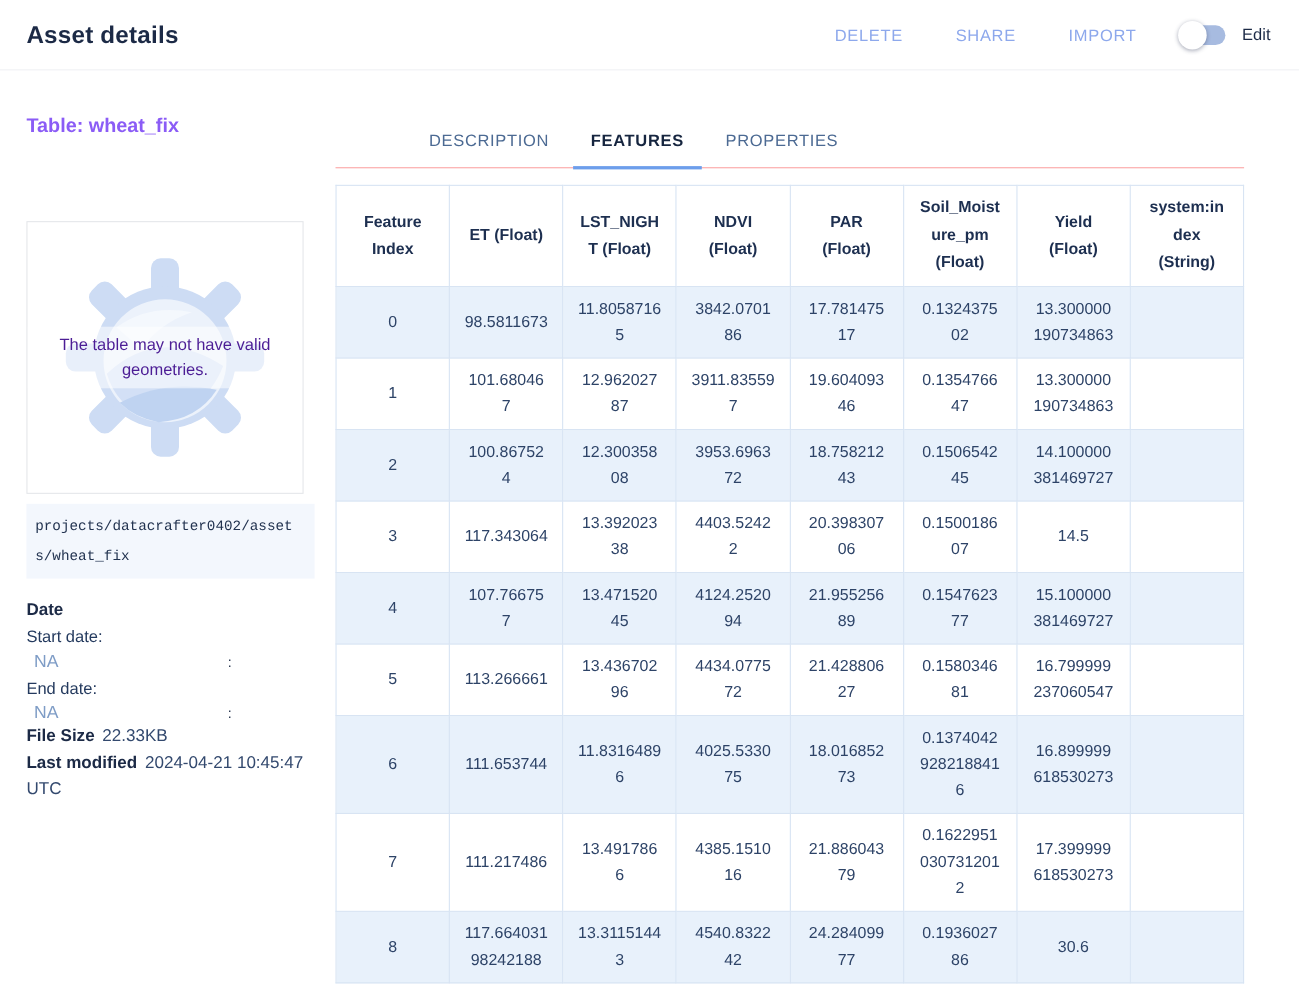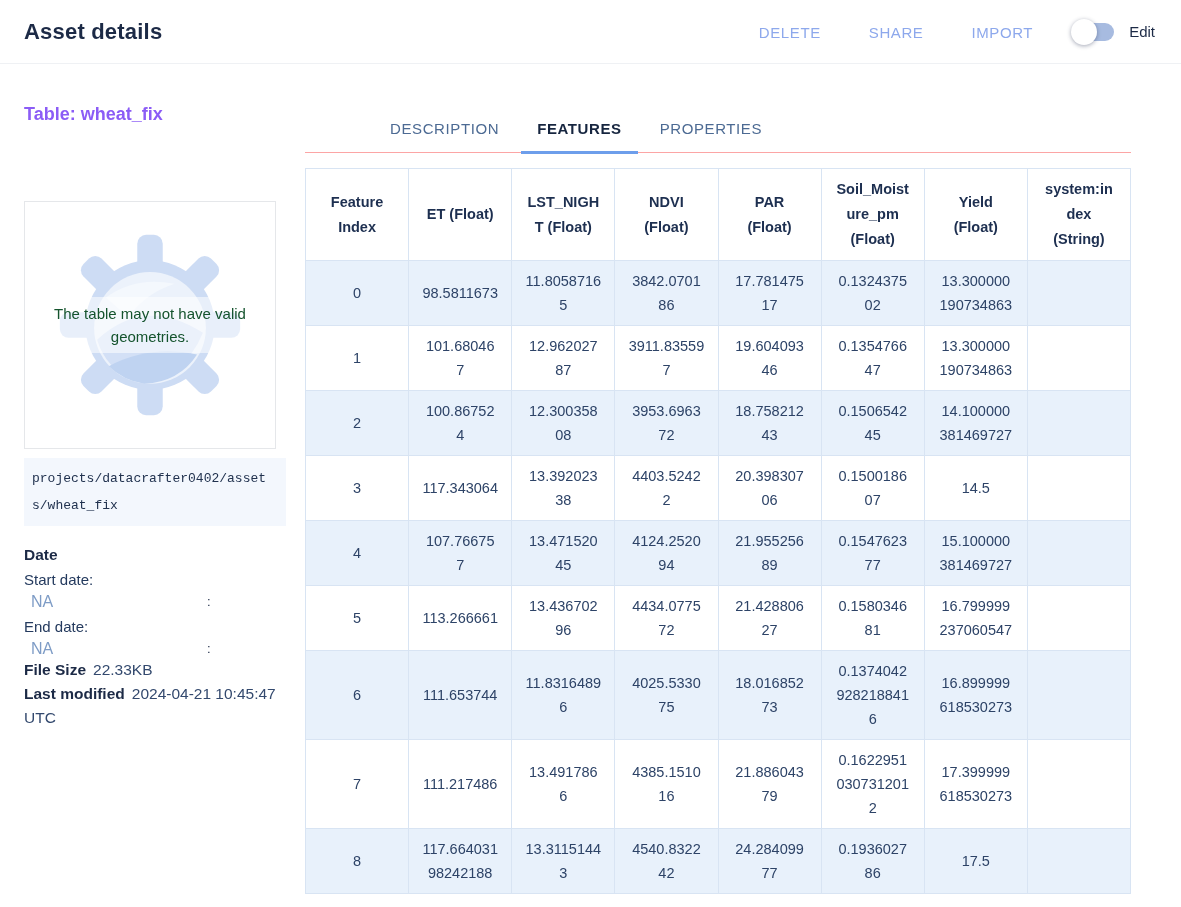--- a/index.html
+++ b/index.html
@@ -50,21 +50,21 @@
   
   .sidebar-title{margin-top:40px;font-size:18px;font-weight:700;color:#8b5cf6;}
   .thumb-box{
     margin-top:76px;width:252px;height:248px;border:1px solid #e5e7ea;
     position:relative;overflow:hidden;background:#fff;
   }
   .thumb-box svg{position:absolute;left:50%;top:50%;transform:translate(-50%,-50%);}
   .thumb-msg{
     position:absolute;left:0;top:50%;transform:translateY(-50%);width:100%;
     text-align:center;background:rgba(255,255,255,.55);padding:5px 14px;
-    font-size:15px;line-height:23px;color:#14532d;
+    font-size:15px;line-height:23px;color:#4c1d95;
   }
   .meta-row{display:flex;align-items:center;margin-top:22px;}
   .section-heading{font-size:15.5px;font-weight:700;color:#1c2a46;}
   .copy-btn{background:none;border:none;cursor:pointer;padding:0;margin-left:20px;line-height:0;}
   .table-id-box{
     margin-top:9px;width:262px;background:#f3f7fd;padding:7px 8px;
     font-family:"Liberation Mono","DejaVu Sans Mono",monospace;
     font-size:13px;line-height:27px;color:#21324f;word-break:break-all;
   }
   .date-heading{margin-top:20px;font-size:15.5px;font-weight:700;color:#1c2a46;}
@@ -274,21 +274,21 @@
               <td>17.399999618530273</td>
               <td></td>
             </tr>
             <tr>
               <td>8</td>
               <td>117.66403198242188</td>
               <td>13.31151443</td>
               <td>4540.832242</td>
               <td>24.28409977</td>
               <td>0.193602786</td>
-              <td>17.5</td>
+              <td>30.6</td>
               <td></td>
             </tr>
           </tbody>
       </table>
     </div>
   </div>
 
 </div>
 
 </body></html>

